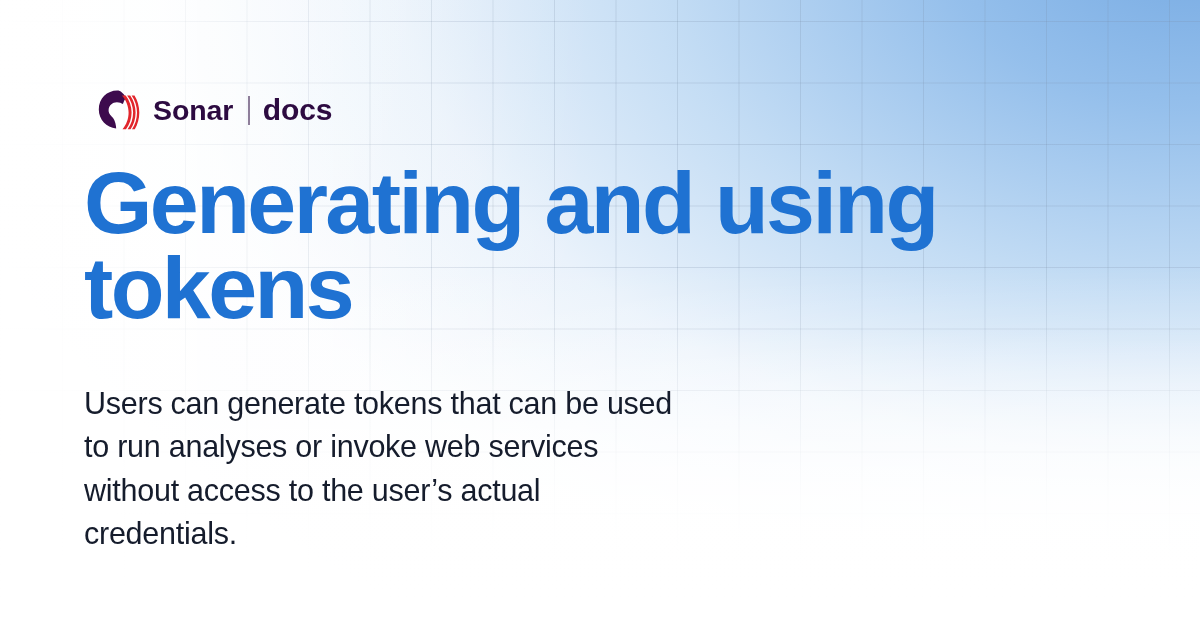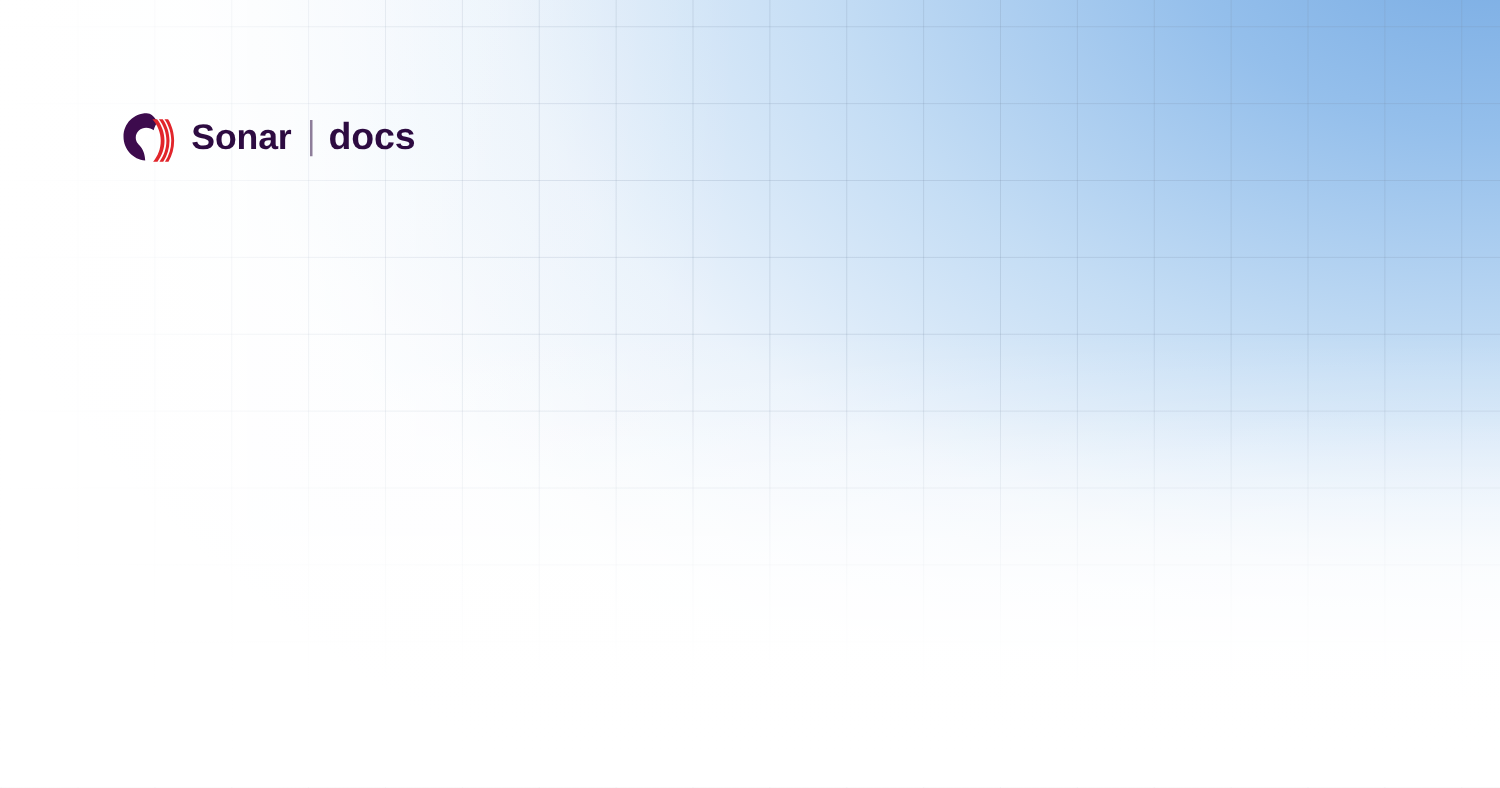--- a/index.html
+++ b/index.html
@@ -12,21 +12,21 @@
     overflow: hidden;
     font-family: "Liberation Sans", sans-serif;
     background: #ffffff;
   }
 
   .canvas {
     position: relative;
     width: 1200px;
     height: 630px;
     overflow: hidden;
-    background: #e5e5e5;
+    background: #fde047;
   }
 
   
   .bg-base {
     position: absolute;
     inset: 0;
     background: #ffffff;
   }
   
   .bg-blue {
@@ -190,16 +190,23 @@
           <path d="M25.9 7.4 C30.1 12.0 32.6 18.2 32.6 24.6 C32.6 31.0 30.3 36.8 26.5 41.3 L30.0 41.3 C33.5 36.6 35.6 30.8 35.6 24.6 C35.6 18.2 33.4 12.3 29.7 7.4 Z" fill="#E1252B"></path>
           <path d="M31.1 7.4 C34.9 12.3 37.1 18.2 37.1 24.6 C37.1 30.8 35.1 36.6 31.6 41.3 L34.6 41.3 C37.8 36.5 39.6 30.8 39.6 24.6 C39.6 18.2 37.6 12.3 34.2 7.4 Z" fill="#E1252B"></path>
           <path d="M35.6 7.4 C39.0 12.3 41.0 18.2 41.0 24.6 C41.0 30.8 39.2 36.5 36.0 41.3 L38.8 41.3 C41.7 36.4 43.3 30.7 43.3 24.6 C43.3 18.3 41.5 12.3 38.5 7.4 Z" fill="#E1252B"></path>
         </svg>
       </span>
       <span class="brand-name">Sonar</span>
       <span class="brand-divider"></span>
       <span class="brand-section">docs</span>
     </div>
 
-
+    <h1 class="headline">Generating and using tokens</h1>
+
+    <p class="subtitle">
+      <span class="subtitle-line">Users can generate tokens that can be used</span>
+      <span class="subtitle-line">to run analyses or invoke web services</span>
+      <span class="subtitle-line">without access to the user’s actual</span>
+      <span class="subtitle-line">credentials.</span>
+    </p>
 
   </div>
 </div>
 
 </body></html>

